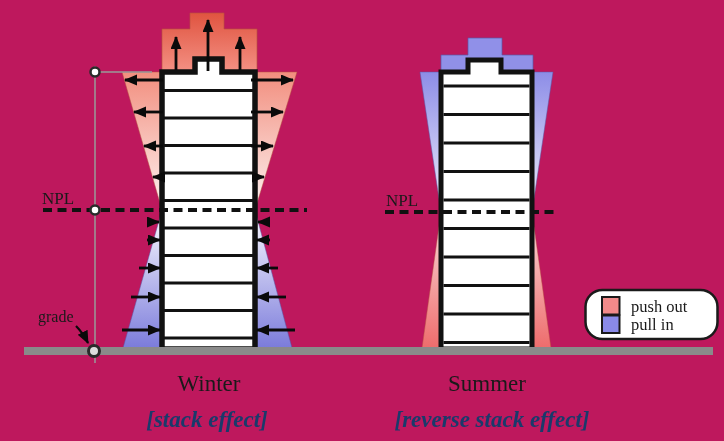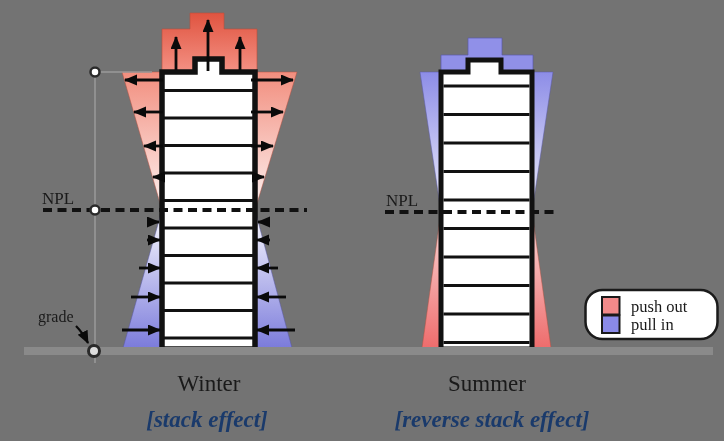--- a/index.html
+++ b/index.html
@@ -5,21 +5,21 @@
   html, body {
     margin: 0;
     padding: 0;
     background: #ffffff;
     font-family: "Liberation Serif", serif;
   }
   .stage {
     position: relative;
     width: 724px;
     height: 441px;
-    background: #737373;
+    background: #be185d;
     overflow: hidden;
   }
   svg { display: block; }
   text { user-select: none; }
   .lbl        { font-family: "Liberation Serif", serif; fill: #1a1a1a; }
   .npl-lbl    { font-size: 17px; }
   .grade-lbl  { font-size: 16px; }
   .season-lbl { font-size: 23px; }
   .legend-lbl { font-size: 16.5px; }
   .caption-lbl{

